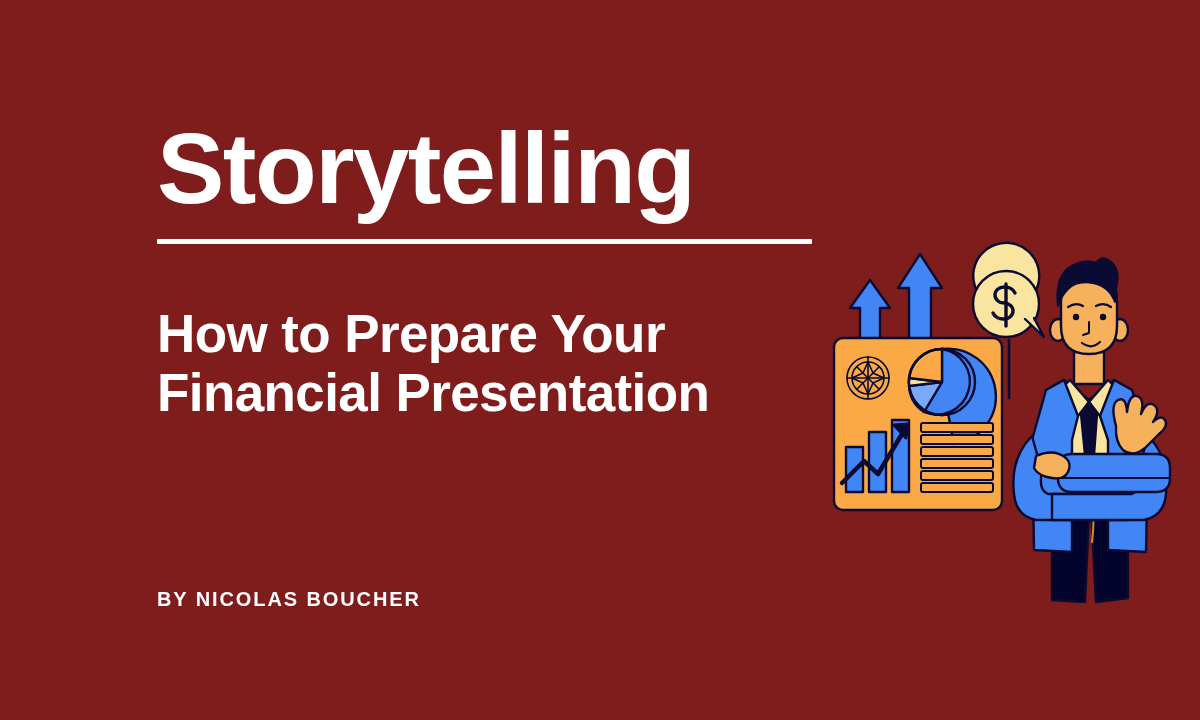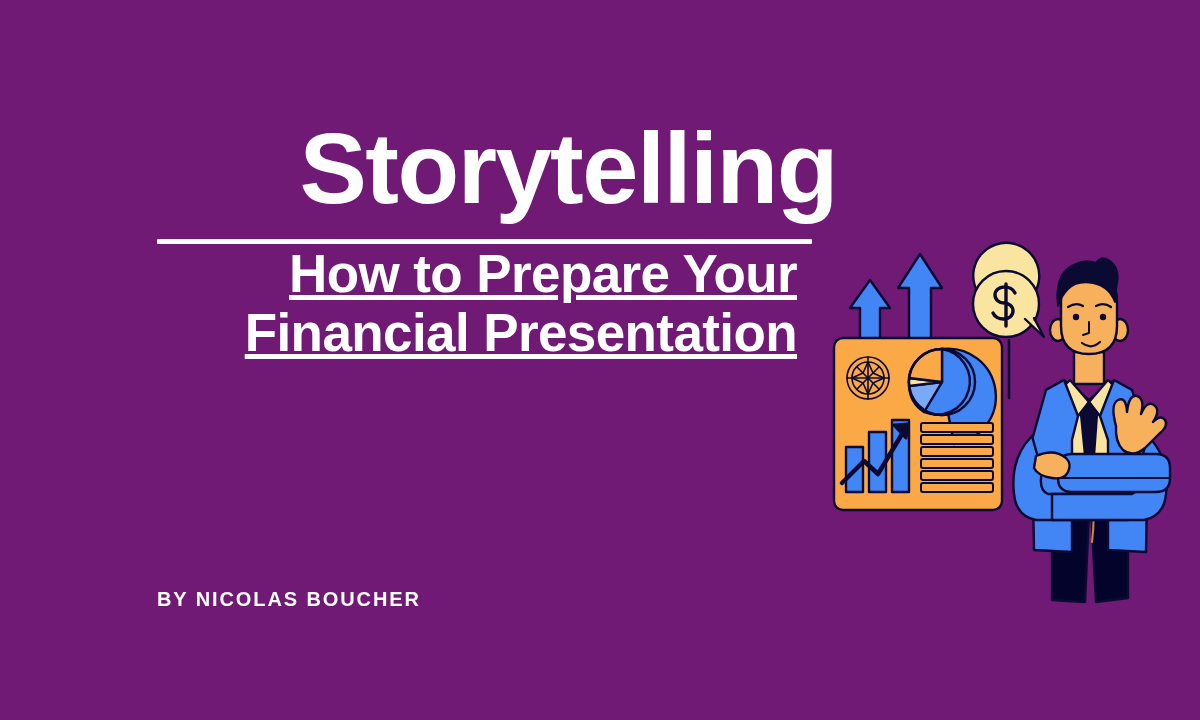--- a/index.html
+++ b/index.html
@@ -29,48 +29,48 @@
     white-space:nowrap;
   }
   #title-underline {
     margin-top:20px;
     width:655px;
     height:5px;
     background:#FFFFFF;
     border-radius:1px;
   }
   #page-subtitle {
+    margin-top:60px;
     font-size:53px;
     line-height:1.12;
     font-weight:700;
     color:#FFFFFF;
     letter-spacing:-0.6px;
     max-width:640px;
-    text-decoration:underline;
   }
   #byline {
     position:absolute;
     left:157px; top:588px;
     font-size:20px;
     font-weight:700;
     color:#FFFFFF;
     letter-spacing:1.9px;
   }
   
   #illustration {
     position:absolute;
     left:820px; top:240px;
     width:380px; height:380px;
   }
   #illustration svg { display:block; width:380px; height:380px; }
 </style>
 </head>
 <body>
 
-<div id="slide" style="background: #701a75; text-align: right;">
+<div id="slide" style="background: #7f1d1d;">
 
   <div id="text-block">
     <div id="page-title">Storytelling</div>
     <div id="title-underline"></div>
     <div id="page-subtitle">How to Prepare Your Financial Presentation</div>
   </div>
 
   <div id="byline">BY NICOLAS BOUCHER</div>
 
   <div id="illustration">

